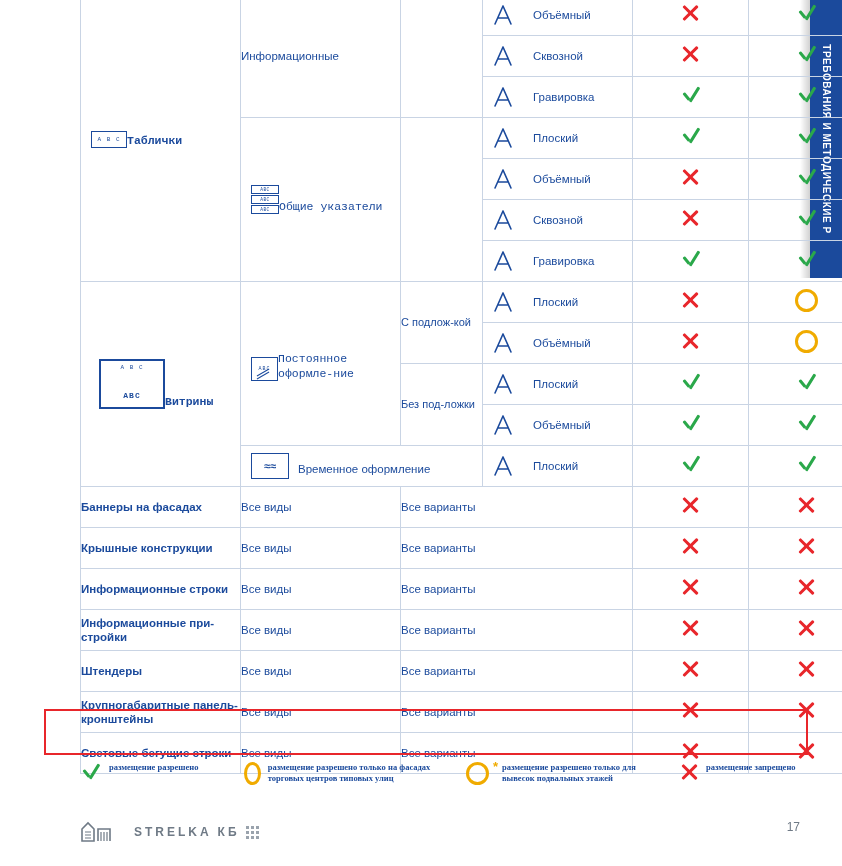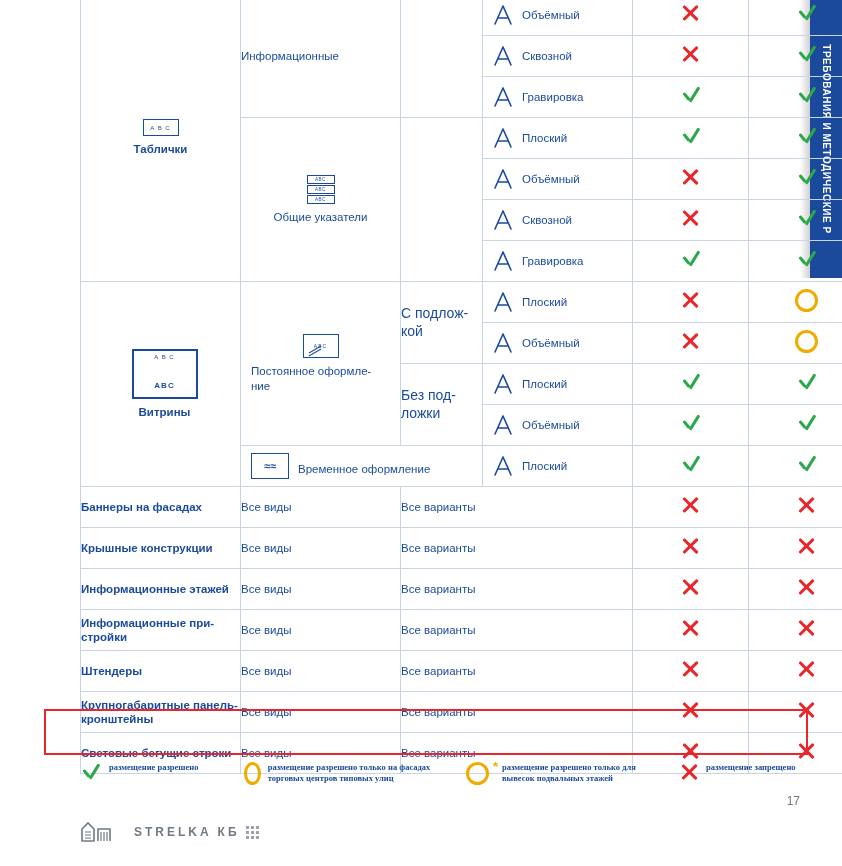--- a/index.html
+++ b/index.html
@@ -56,24 +56,24 @@
   .c-res2{width:116px;}
 
   .cat-label{
     color:#1b4a9c;font-weight:bold;font-size:11.5px;
     padding:0 10px;line-height:1.25;
   }
   .type-label{
     color:#1b4a9c;font-size:11.5px;padding:0 10px;line-height:1.3;
   }
   .sub-label{
-    color:#1b4a9c;font-size:14px;padding:0 8px;line-height:1.25;
+    color:#1b4a9c;font-size:11px;padding:0 8px;line-height:1.25;
   }
   .exec-cell{
-    display:flex;align-items:center;gap:9px;padding:0 10px;
+    display:flex;align-items:center;gap:20px;padding:0 10px;
   }
   .exec-label{color:#1b4a9c;font-size:11.5px;}
   .allvar{color:#1b4a9c;font-size:11.5px;padding:0 10px;}
   td.center{text-align:center;}
   .tick{
     width:22px;height:20px;position:relative;display:inline-block;
   }
   .tick::before,.tick::after{
     content:"";position:absolute;background:#2aa84a;border-radius:1px;
   }
@@ -98,21 +98,21 @@
     font-weight:bold;
   }
 
   
   .a-icon{
     width:20px;height:22px;position:relative;flex:0 0 20px;
   }
   .a-icon svg{display:block;}
 
   
-  .pic{display:flex;flex-direction:column;align-items:center;padding:6px 10px;}
+  .pic{display:flex;flex-direction:row;align-items:flex-end;padding:6px 10px;font-family:Liberation Mono, monospace;}
   .pic-box{
     border:1px solid #1b4a9c;background:#ffffff;
     display:flex;align-items:center;justify-content:center;
     font-size:6px;color:#1b4a9c;letter-spacing:1px;
   }
   .pic-caption{color:#1b4a9c;font-weight:bold;font-size:11.5px;margin-top:6px;line-height:1.25;}
   .pic-caption.norm{font-weight:normal;}
 
   .plate-stack{display:flex;flex-direction:column;gap:1px;}
   .plate-stack .pl{
@@ -170,21 +170,21 @@
       linear-gradient(#9aa3ad 0 0) 10px 0/3px 3px no-repeat,
       linear-gradient(#9aa3ad 0 0) 0 5px/3px 3px no-repeat,
       linear-gradient(#9aa3ad 0 0) 5px 5px/3px 3px no-repeat,
       linear-gradient(#9aa3ad 0 0) 10px 5px/3px 3px no-repeat,
       linear-gradient(#9aa3ad 0 0) 0 10px/3px 3px no-repeat,
       linear-gradient(#9aa3ad 0 0) 5px 10px/3px 3px no-repeat,
       linear-gradient(#9aa3ad 0 0) 10px 10px/3px 3px no-repeat;
     vertical-align:middle;
   }
   #page-num{
-    position:absolute;right:42px;top:794px;color:#6f7a86;font-size:12px;
+    position:absolute;right:42px;top:820px;color:#6f7a86;font-size:12px;
   }
   
   #left-margin{position:absolute;left:0;top:0;width:44px;height:866px;background:#fff;}
 </style>
 </head>
 <body>
 
 <div id="left-margin"></div>
 <div id="topbar"></div>
 
@@ -449,21 +449,21 @@
 
   <tr>
     <td class="cat-label"><span>Крышные конструкции</span></td>
     <td class="allvar"><span>Все виды</span></td>
     <td colspan="2" class="allvar"><span>Все варианты</span></td>
     <td class="center"><span class="cross"></span></td>
     <td class="center"><span class="cross"></span></td>
   </tr>
 
   <tr>
-    <td class="cat-label"><span>Информационные этажей</span></td>
+    <td class="cat-label"><span>Информационные строки</span></td>
     <td class="allvar"><span>Все виды</span></td>
     <td colspan="2" class="allvar"><span>Все варианты</span></td>
     <td class="center"><span class="cross"></span></td>
     <td class="center"><span class="cross"></span></td>
   </tr>
 
   <tr>
     <td class="cat-label"><span>Информационные при-стройки</span></td>
     <td class="allvar"><span>Все виды</span></td>
     <td colspan="2" class="allvar"><span>Все варианты</span></td>

